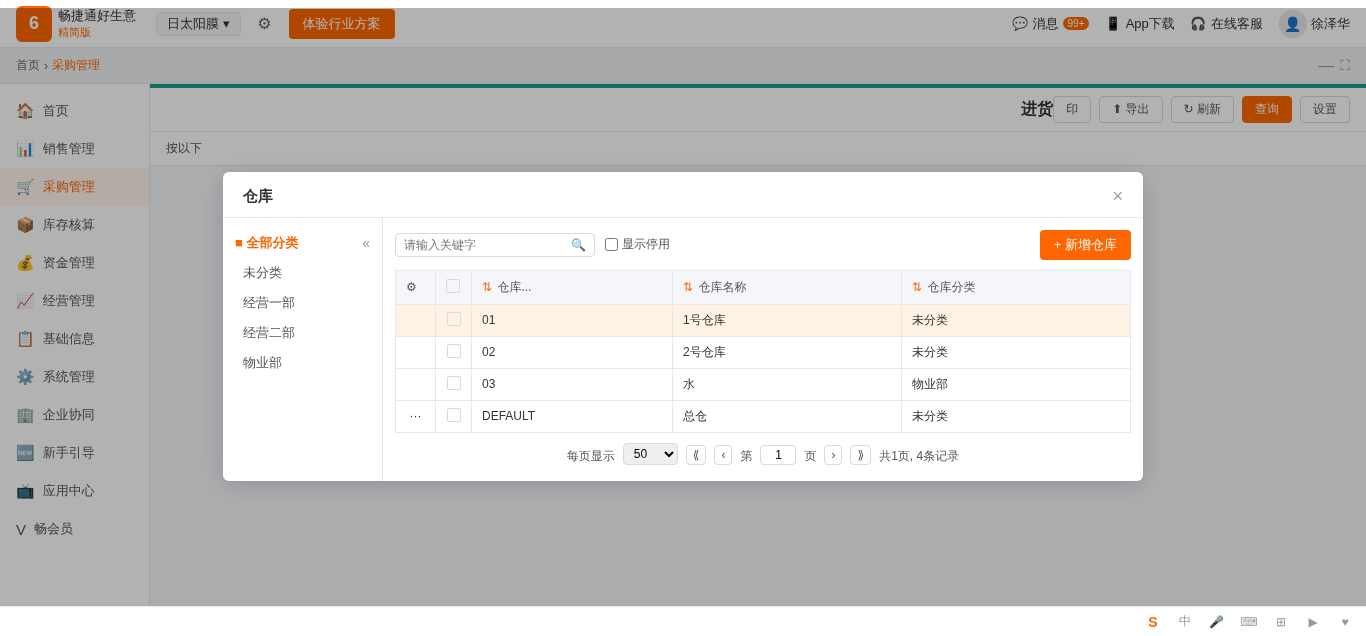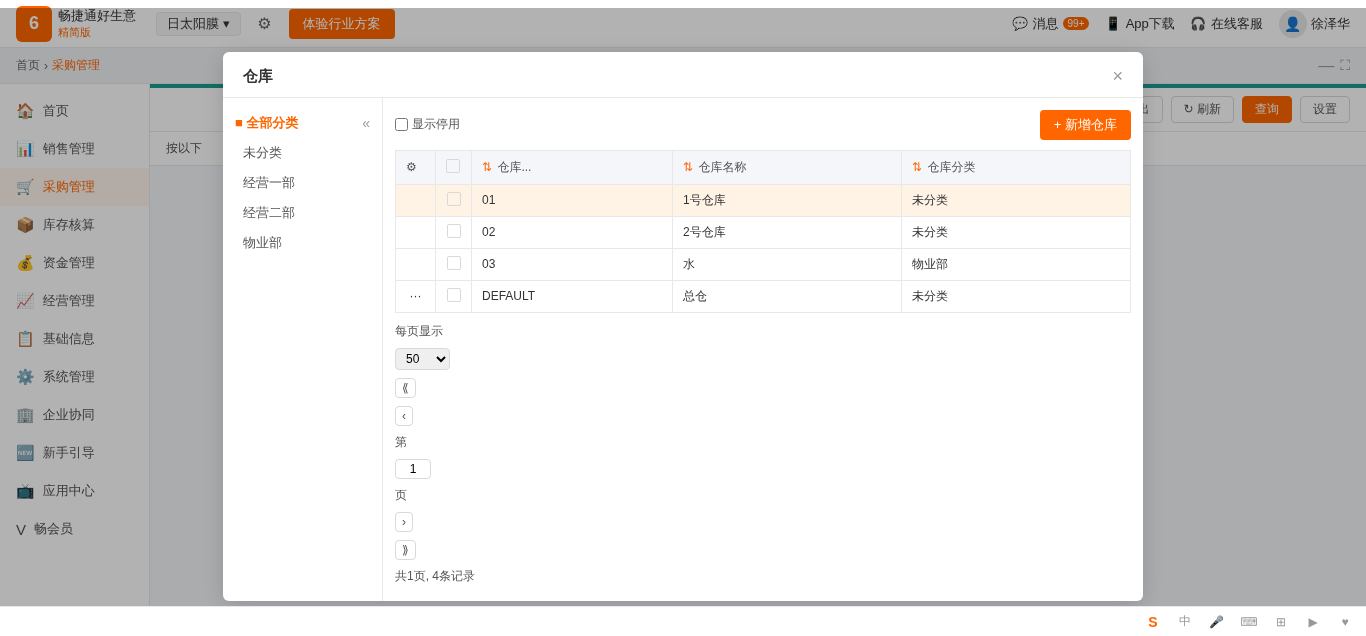--- a/index.html
+++ b/index.html
@@ -65,21 +65,21 @@
     .show-disabled { display: flex; align-items: center; gap: 4px; font-size: 12px; color: #555; cursor: pointer; }
     .add-btn { margin-left: auto; background: #f60; color: #fff; border: none; border-radius: 4px; padding: 6px 14px; cursor: pointer; font-size: 13px; }
     .data-table { width: 100%; border-collapse: collapse; font-size: 12px; }
     .data-table th { background: #f5f6fa; border: 1px solid #e8e8e8; padding: 8px 10px; text-align: left; color: #555; font-weight: 500; }
     .data-table td { border: 1px solid #e8e8e8; padding: 7px 10px; color: #333; }
     .data-table tr.highlighted td { background: #fff3e6; }
     .th-check { width: 36px; text-align: center; }
     .td-center { text-align: center; }
     .gear-col { width: 40px; text-align: center; color: #aaa; }
     .sort-icon { color: #f60; margin-right: 2px; }
-    .pagination { display: flex; align-items: flex-start; justify-content: center; gap: 8px; padding: 10px 0 4px; font-size: 12px; color: #555; margin-top: auto; flex-direction: column; }
+    .pagination { display: flex; align-items: flex-end; justify-content: center; gap: 8px; padding: 10px 0 4px; font-size: 12px; color: #555; margin-top: auto; }
     .page-select { border: 1px solid #d9d9d9; border-radius: 4px; padding: 2px 6px; font-size: 12px; }
     .page-input { border: 1px solid #d9d9d9; border-radius: 4px; padding: 2px 6px; width: 36px; text-align: center; font-size: 12px; }
     .page-btn { border: 1px solid #d9d9d9; background: #fff; border-radius: 4px; padding: 2px 6px; cursor: pointer; font-size: 12px; color: #555; }
     .page-btn:disabled { color: #ccc; cursor: not-allowed; }
 
     
     .modal-footer { display: flex; justify-content: center; gap: 12px; padding: 12px 20px; border-top: 1px solid #e8e8e8; }
     .cancel-btn { border: 1px solid #d9d9d9; background: #fff; border-radius: 4px; padding: 6px 28px; cursor: pointer; font-size: 13px; color: #555; }
     .confirm-btn { background: #f60; border: none; border-radius: 4px; padding: 6px 28px; cursor: pointer; font-size: 13px; color: #fff; }
     .cb { width: 14px; height: 14px; border: 1px solid #d9d9d9; border-radius: 2px; display: inline-block; cursor: pointer; }
@@ -246,20 +246,24 @@
           <span>经营二部</span>
         </div>
         <div class="tree-item">
           <span>物业部</span>
         </div>
       </div>
 
       <div class="table-area">
 
         <div class="table-toolbar">
+          <div class="search-input" style="display:flex;align-items:center;border:1px solid #d9d9d9;border-radius:4px;padding:4px 8px;flex:0 0 200px;">
+            <input type="text" style="border: none; outline: none; font-size: 12px; width: 100%;" placeholder="请输入关键字">
+            <span class="search-icon-wrap">🔍</span>
+          </div>
           <label class="show-disabled">
             <input type="checkbox" style="">
             <span>显示停用</span>
           </label>
           <button class="add-btn">+ 新增仓库</button>
         </div>
 
         <div style="overflow:auto;flex:1;">
           <table class="data-table">
             <thead>

